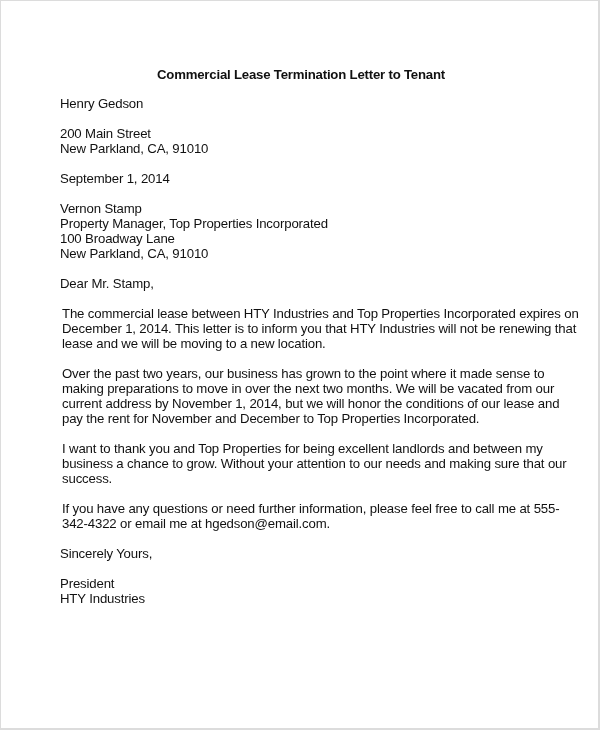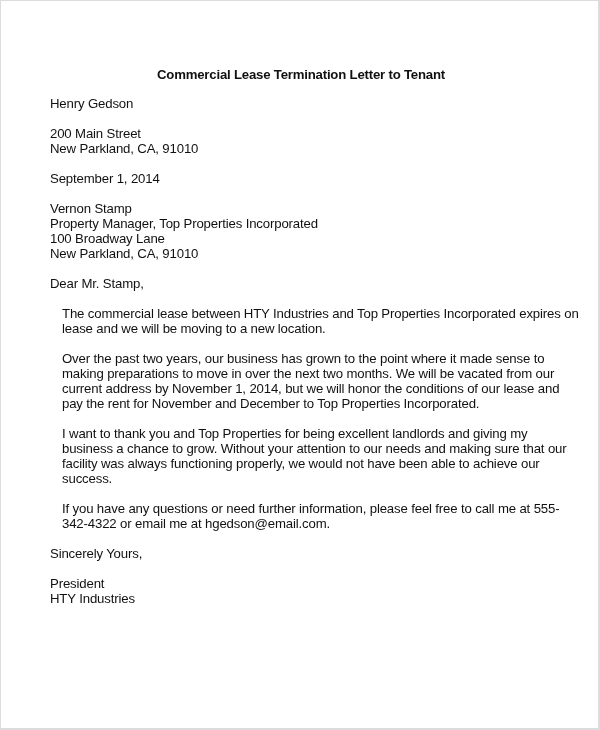--- a/index.html
+++ b/index.html
@@ -37,21 +37,21 @@
       font-size: 13.2px;
       letter-spacing: -0.2px;
     }
     .body {
       position: absolute;
       left: 49px;
       top: 95px;
       width: 520px;
     }
     .block {
-      margin: 0 0 15px 0;
+      margin: 0 0 15px 10px;
     }
     .line {
       display: block;
       white-space: nowrap;
       height: 15px;
     }
     p.para {
       margin: 0 0 15px 12px;
     }
   </style>
@@ -81,34 +81,34 @@
       <span class="line">100 Broadway Lane</span>
       <span class="line">New Parkland, CA, 91010</span>
     </div>
 
     <div class="block">
       <span class="line">Dear Mr. Stamp,</span>
     </div>
 
     <p class="para">
       <span class="line">The commercial lease between HTY Industries and Top Properties Incorporated expires on</span>
+      <span class="line">December 1, 2014. This letter is to inform you that HTY Industries will not be renewing that</span>
       <span class="line">lease and we will be moving to a new location.</span>
     </p>
 
     <p class="para">
       <span class="line">Over the past two years, our business has grown to the point where it made sense to</span>
       <span class="line">making preparations to move in over the next two months. We will be vacated from our</span>
       <span class="line">current address by November 1, 2014, but we will honor the conditions of our lease and</span>
       <span class="line">pay the rent for November and December to Top Properties Incorporated.</span>
     </p>
 
     <p class="para">
-      <span class="line">I want to thank you and Top Properties for being excellent landlords and giving my</span>
+      <span class="line">I want to thank you and Top Properties for being excellent landlords and between my</span>
       <span class="line">business a chance to grow. Without your attention to our needs and making sure that our</span>
-      <span class="line">facility was always functioning properly, we would not have been able to achieve our</span>
       <span class="line">success.</span>
     </p>
 
     <p class="para">
       <span class="line">If you have any questions or need further information, please feel free to call me at 555-</span>
       <span class="line">342-4322 or email me at hgedson@email.com.</span>
     </p>
 
     <div class="block">
       <span class="line">Sincerely Yours,</span>

